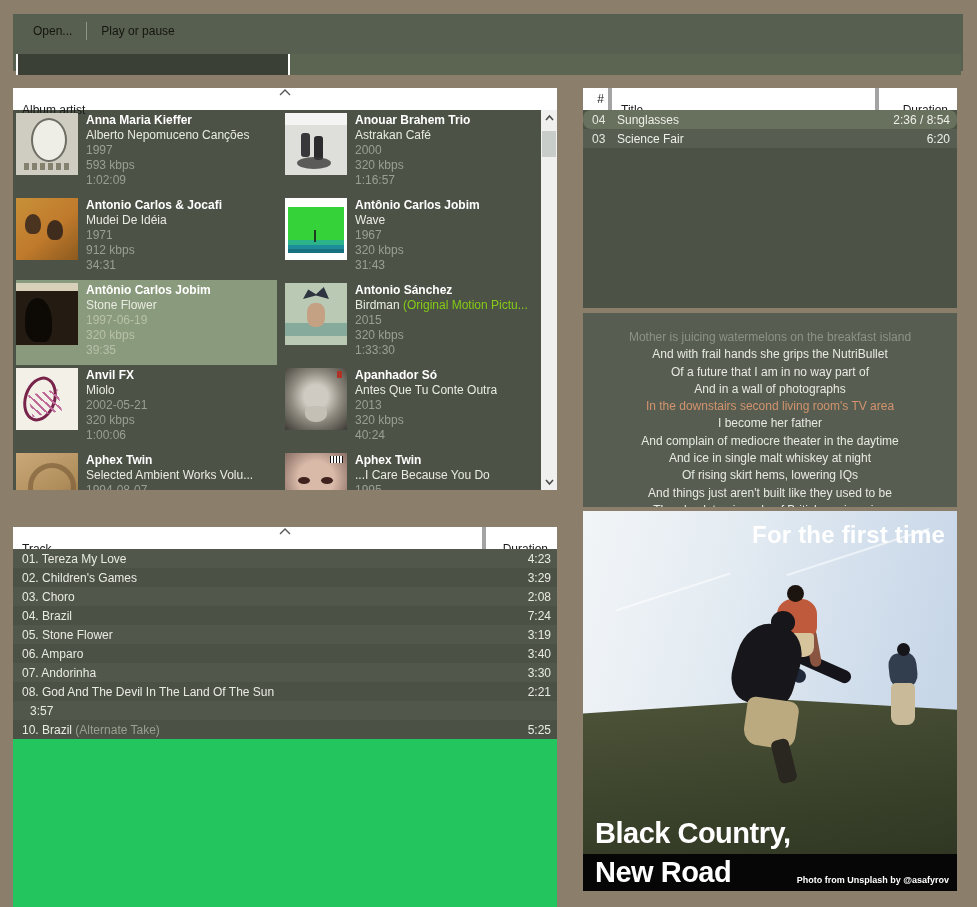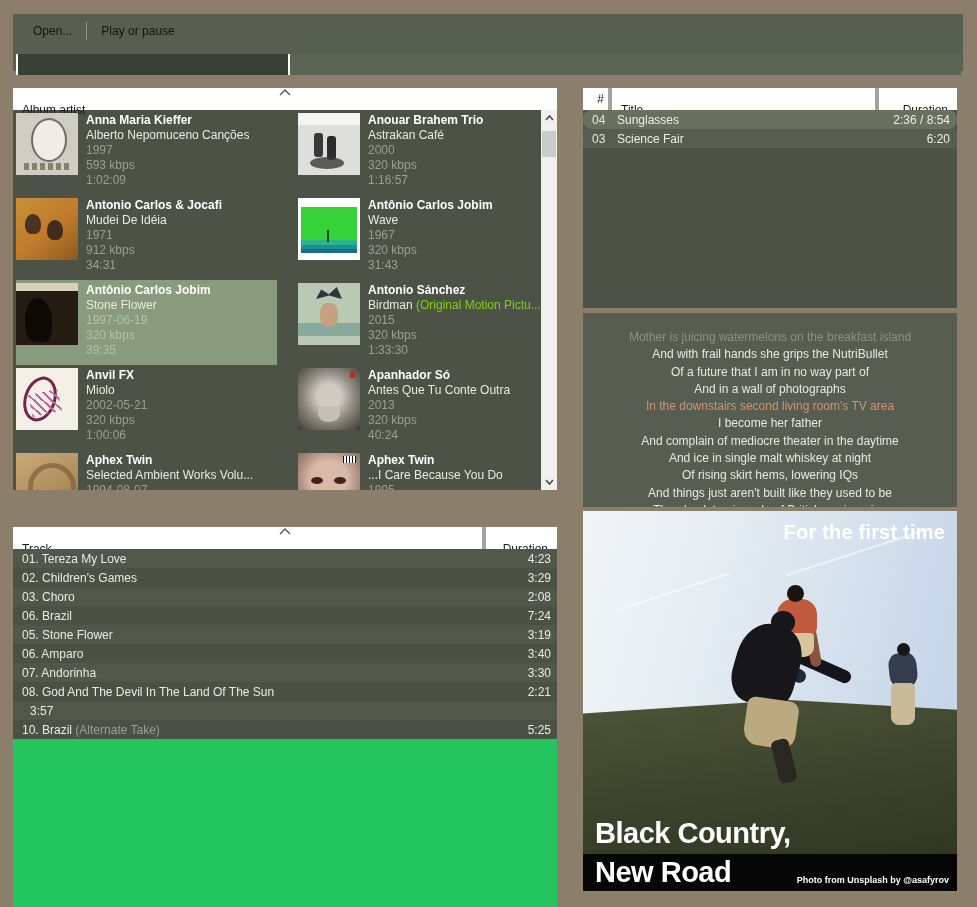--- a/index.html
+++ b/index.html
@@ -17,21 +17,21 @@
   .seek-fill { height:100%; background:#3a4036; border-left:2px solid #ffffff; border-right:2px solid #ffffff; }
 
   
   .panel-header { position:absolute; left:0; top:0; right:0; height:22px; background:#ffffff; display:flex; align-items:center; font-size:12px; color:#1a1a1a; }
   .panel-header .hcell { padding:16px 9px; height:22px; line-height:22px; }
   .panel-header .hsep { border-left:4px solid #a3a3a3; }
   .collapse-chevron { position:absolute; left:50%; top:1px; transform:translateX(-50%); width:12px; height:7px; }
 
   
   .album-browser { left:13px; top:88px; width:544px; height:402px; background:#4c5246; }
-  .album-grid { position:absolute; left:0; top:22px; right:16px; bottom:0; overflow:hidden; display:grid; grid-template-columns:261px 261px; grid-auto-rows:85px; padding-left:3px; column-gap:21px; }
+  .album-grid { position:absolute; left:0; top:22px; right:16px; bottom:0; overflow:hidden; display:grid; grid-template-columns:261px 261px; grid-auto-rows:85px; padding-left:3px; column-gap:8px; }
   .album-cell { display:flex; padding:2px 0 0 0; }
   .album-cell.selected { background:#8a9a7c; }
   .cover { width:62px; height:62px; flex:none; margin-top:1px; position:relative; overflow:hidden; background:#888; }
   .album-meta { margin-left:8px; line-height:15px; font-size:12px; padding-top:1px; min-width:0; }
   .album-meta .artist { color:#ffffff; font-weight:bold; white-space:nowrap; overflow:hidden; }
   .album-meta .album { color:#e9ebe2; white-space:nowrap; overflow:hidden; }
   .album-meta .album .suffix { color:#84cc16; }
   .album-meta .dim { color:#99a093; white-space:nowrap; }
   .album-cell.selected .dim { color:#b7c0a9; }
 
@@ -111,21 +111,21 @@
   .man-shorts { left:162px; top:188px; width:52px; height:48px; background:#bba97f; border-radius:8px 10px 14px 16px; transform:rotate(8deg); }
   .man-leg { left:192px; top:228px; width:18px; height:44px; background:#2a2620; border-radius:6px; transform:rotate(-14deg); }
   .man-shoe { left:196px; top:155px; width:28px; height:13px; background:#20293a; border-radius:4px 10px 10px 4px; transform:rotate(30deg); }
   .child-head { left:204px; top:74px; width:17px; height:17px; background:#1b140f; border-radius:50%; }
   .child-shirt { left:194px; top:88px; width:40px; height:38px; background:#c05a3c; border-radius:40% 40% 25% 25%; }
   .child-shorts { left:197px; top:122px; width:34px; height:24px; background:#d6c49c; border-radius:4px 4px 10px 10px; }
   .child-arm { left:225px; top:118px; width:11px; height:38px; background:#8a5540; border-radius:6px; transform:rotate(-10deg); }
   .p2-head { left:314px; top:132px; width:13px; height:13px; background:#15151a; border-radius:50%; }
   .p2-torso { left:306px; top:142px; width:28px; height:34px; background:#323d4d; border-radius:35%; transform:rotate(-6deg); }
   .p2-legs { left:308px; top:172px; width:24px; height:42px; background:#c9bb9a; border-radius:5px 5px 8px 8px; }
-  .art-caption { position:absolute; top:10px; right:12px; font-size:20px; font-weight:bold; color:#ffffff; letter-spacing:.2px; }
+  .art-caption { position:absolute; top:10px; right:12px; font-size:24px; font-weight:bold; color:#ffffff; letter-spacing:.2px; }
   .art-title1 { position:absolute; left:12px; top:306px; font-size:29px; font-weight:bold; color:#ffffff; letter-spacing:-.5px; }
   .art-bar { position:absolute; left:0; right:0; bottom:0; height:37px; background:#060606; }
   .art-title2 { position:absolute; left:12px; bottom:2px; font-size:29px; font-weight:bold; color:#ffffff; letter-spacing:-.5px; }
   .art-credit { position:absolute; right:8px; bottom:6px; font-size:9px; font-weight:bold; color:#ffffff; }
 </style>
 </head>
 <body>
 
 <div class="window">
 
@@ -279,21 +279,21 @@
   </div>
         <div class="trow">
     <span class="t-title"><span>02. Children's Games</span><span class="suffix"></span></span>
     <span class="t-dur">3:29</span>
   </div>
         <div class="trow">
     <span class="t-title"><span>03. Choro</span><span class="suffix"></span></span>
     <span class="t-dur">2:08</span>
   </div>
         <div class="trow">
-    <span class="t-title"><span>06. Brazil</span><span class="suffix"></span></span>
+    <span class="t-title"><span>04. Brazil</span><span class="suffix"></span></span>
     <span class="t-dur">7:24</span>
   </div>
         <div class="trow">
     <span class="t-title"><span>05. Stone Flower</span><span class="suffix"></span></span>
     <span class="t-dur">3:19</span>
   </div>
         <div class="trow">
     <span class="t-title"><span>06. Amparo</span><span class="suffix"></span></span>
     <span class="t-dur">3:40</span>
   </div>

